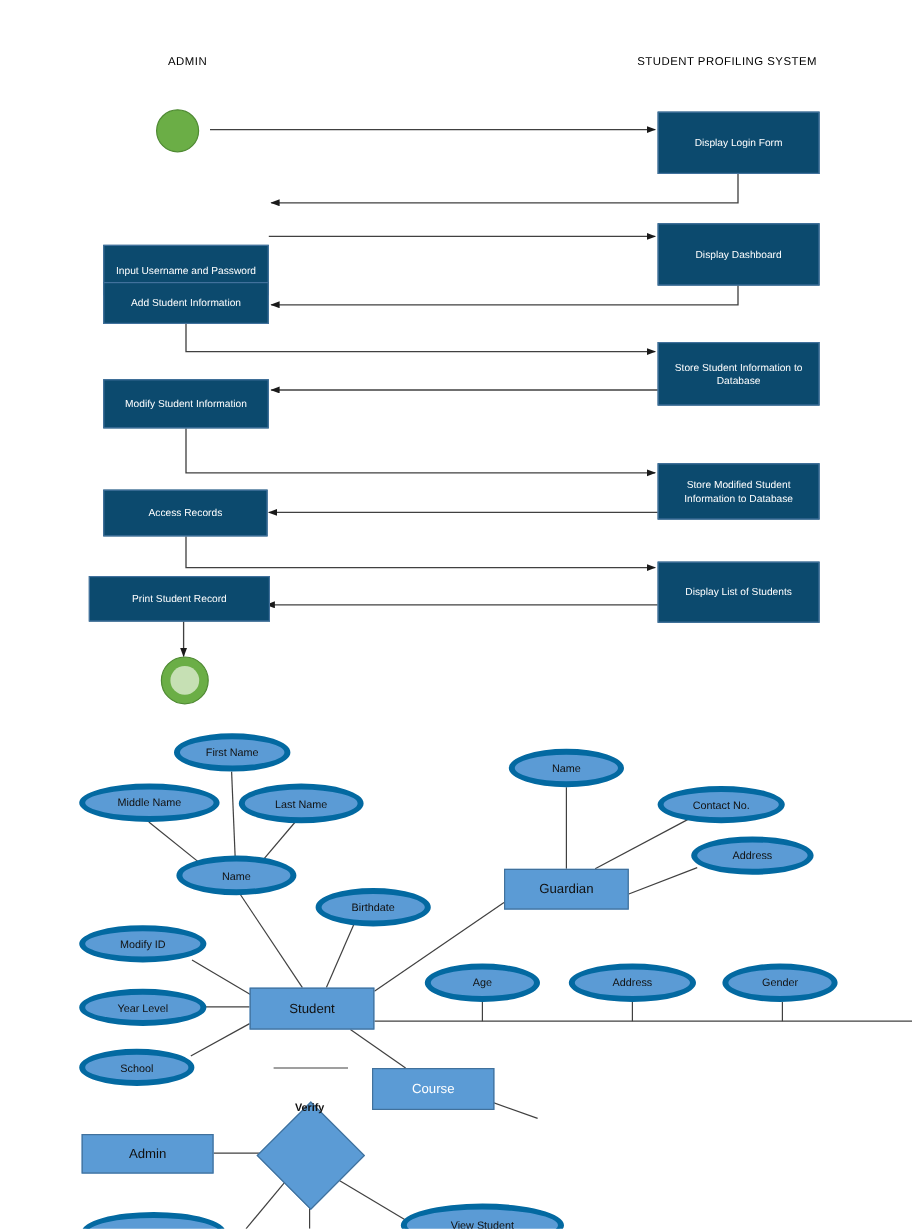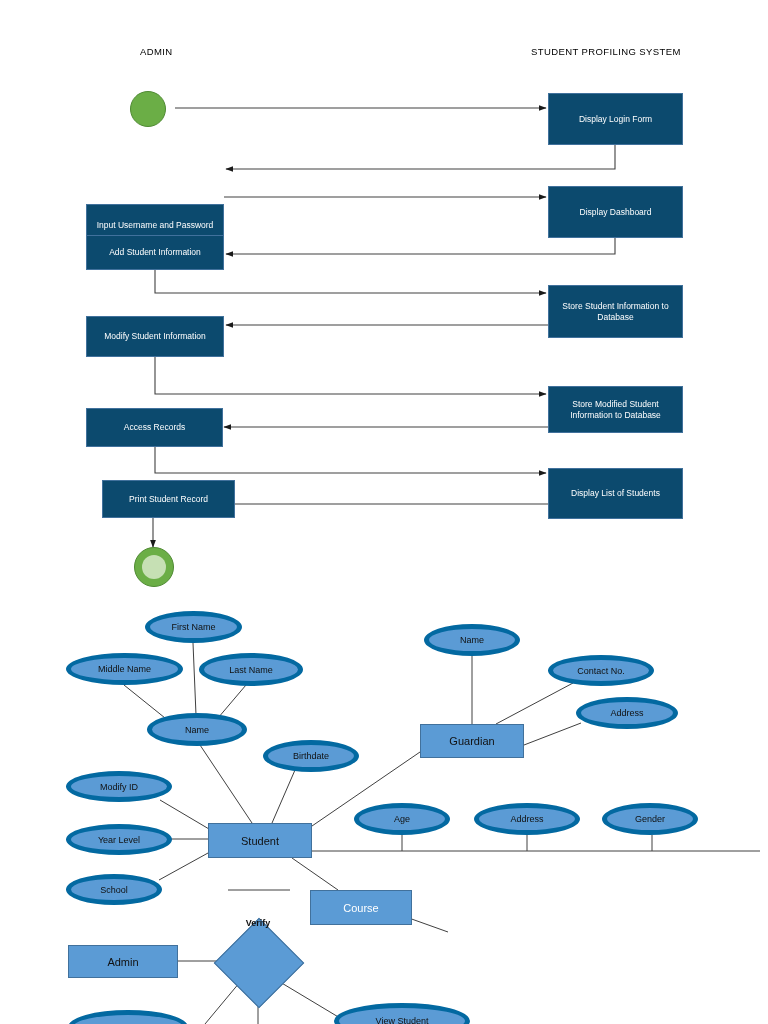--- a/index.html
+++ b/index.html
@@ -219,21 +219,21 @@
   <div class="node-box" style="left:548px; top:285px; width:135px; height:53px;">Store Student Information to Database</div>
 
   <div class="node-box" style="left:86px; top:316px; width:138px; height:41px;">Modify Student Information</div>
 
   <div class="node-box" style="left:548px; top:386px; width:135px; height:47px;">Store Modified Student Information to Database</div>
 
   <div class="node-box" style="left:86px; top:408px; width:137px; height:39px;">Access Records</div>
 
   <div class="node-box" style="left:548px; top:468px; width:135px; height:51px;">Display List of Students</div>
 
-  <div class="node-box" style="left:102px; top:480px; width:133px; height:38px;">Print Student Record</div>
+  <div class="node-box" style="left:74px; top:480px; width:151px; height:38px;">Print Student Record</div>
 
   <div class="er-ellipse" style="left:145px; top:611px; width:97px; height:32px;">First Name</div>
 
   <div class="er-ellipse" style="left:66px; top:653px; width:117px; height:32px;">Middle Name</div>
 
   <div class="er-ellipse" style="left:199px; top:653px; width:104px; height:33px;">Last Name</div>
 
   <div class="er-ellipse" style="left:147px; top:713px; width:100px; height:33px;">Name</div>
 
   <div class="er-ellipse" style="left:263px; top:740px; width:96px; height:32px;">Birthdate</div>

